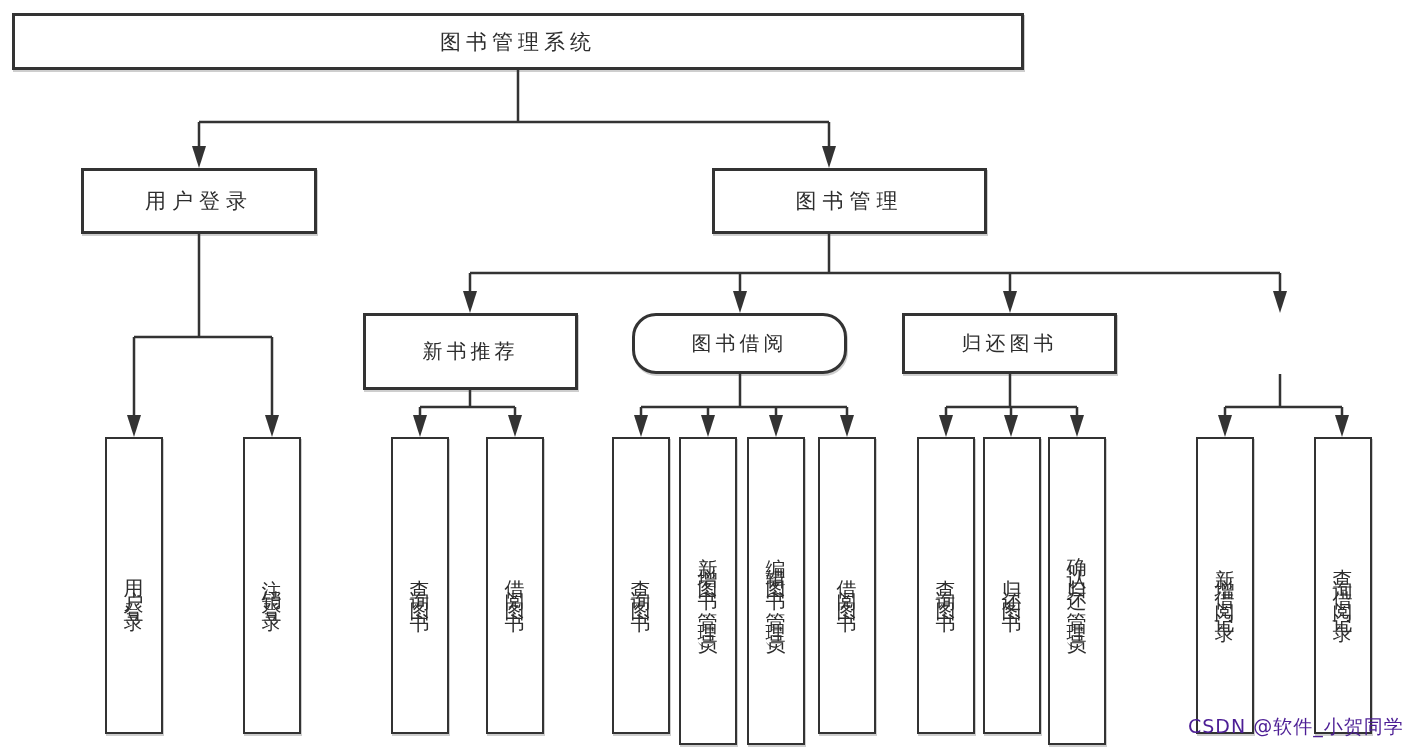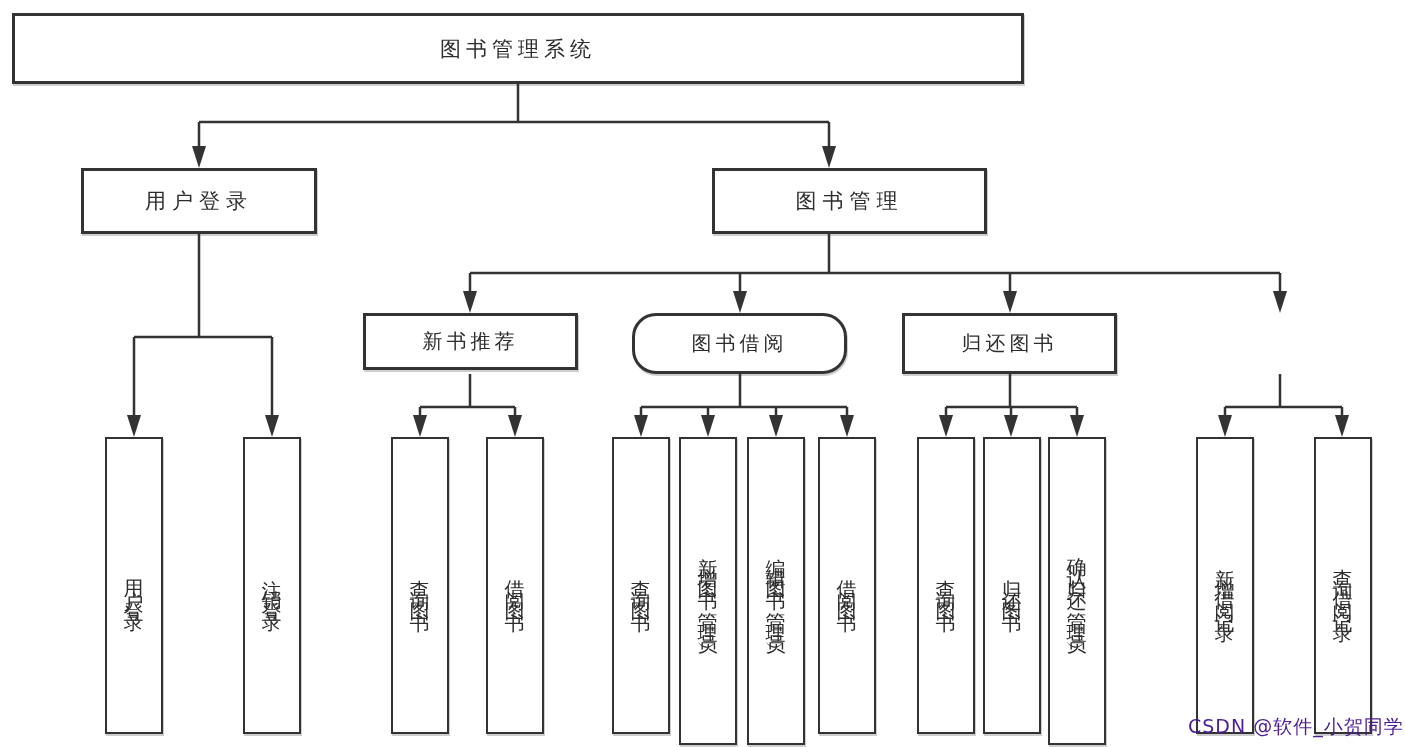--- a/index.html
+++ b/index.html
@@ -112,32 +112,32 @@
       <polygon points="769,415 783,415 776,437"></polygon>
       <polygon points="840,415 854,415 847,437"></polygon>
       <polygon points="939,415 953,415 946,437"></polygon>
       <polygon points="1004,415 1018,415 1011,437"></polygon>
       <polygon points="1070,415 1084,415 1077,437"></polygon>
       <polygon points="1218,415 1232,415 1225,437"></polygon>
       <polygon points="1335,415 1349,415 1342,437"></polygon>
     </g>
   </svg>
 
-  <div class="node node-root" style="left:12px; top:13px; width:1012px; height:71px;">
+  <div class="node node-root" style="left:12px; top:13px; width:1012px; height:57px;">
     <span>图书管理系统</span>
   </div>
 
   <div class="node node-l2" style="left:81px; top:168px; width:236px; height:66px;">
     <span>用户登录</span>
   </div>
   <div class="node node-l2" style="left:712px; top:168px; width:275px; height:66px;">
     <span>图书管理</span>
   </div>
 
-  <div class="node node-l3" style="left:363px; top:313px; width:215px; height:57px;">
+  <div class="node node-l3" style="left:363px; top:313px; width:215px; height:77px;">
     <span>新书推荐</span>
   </div>
   <div class="node node-l3" style="left:632px; top:313px; width:215px; height:61px;border-radius:24px;">
     <span>图书借阅</span>
   </div>
   <div class="node node-l3" style="left:902px; top:313px; width:215px; height:61px;">
     <span>归还图书</span>
   </div>
 
   <div class="leaf" style="left:105px; top:437px; height:297px;">

